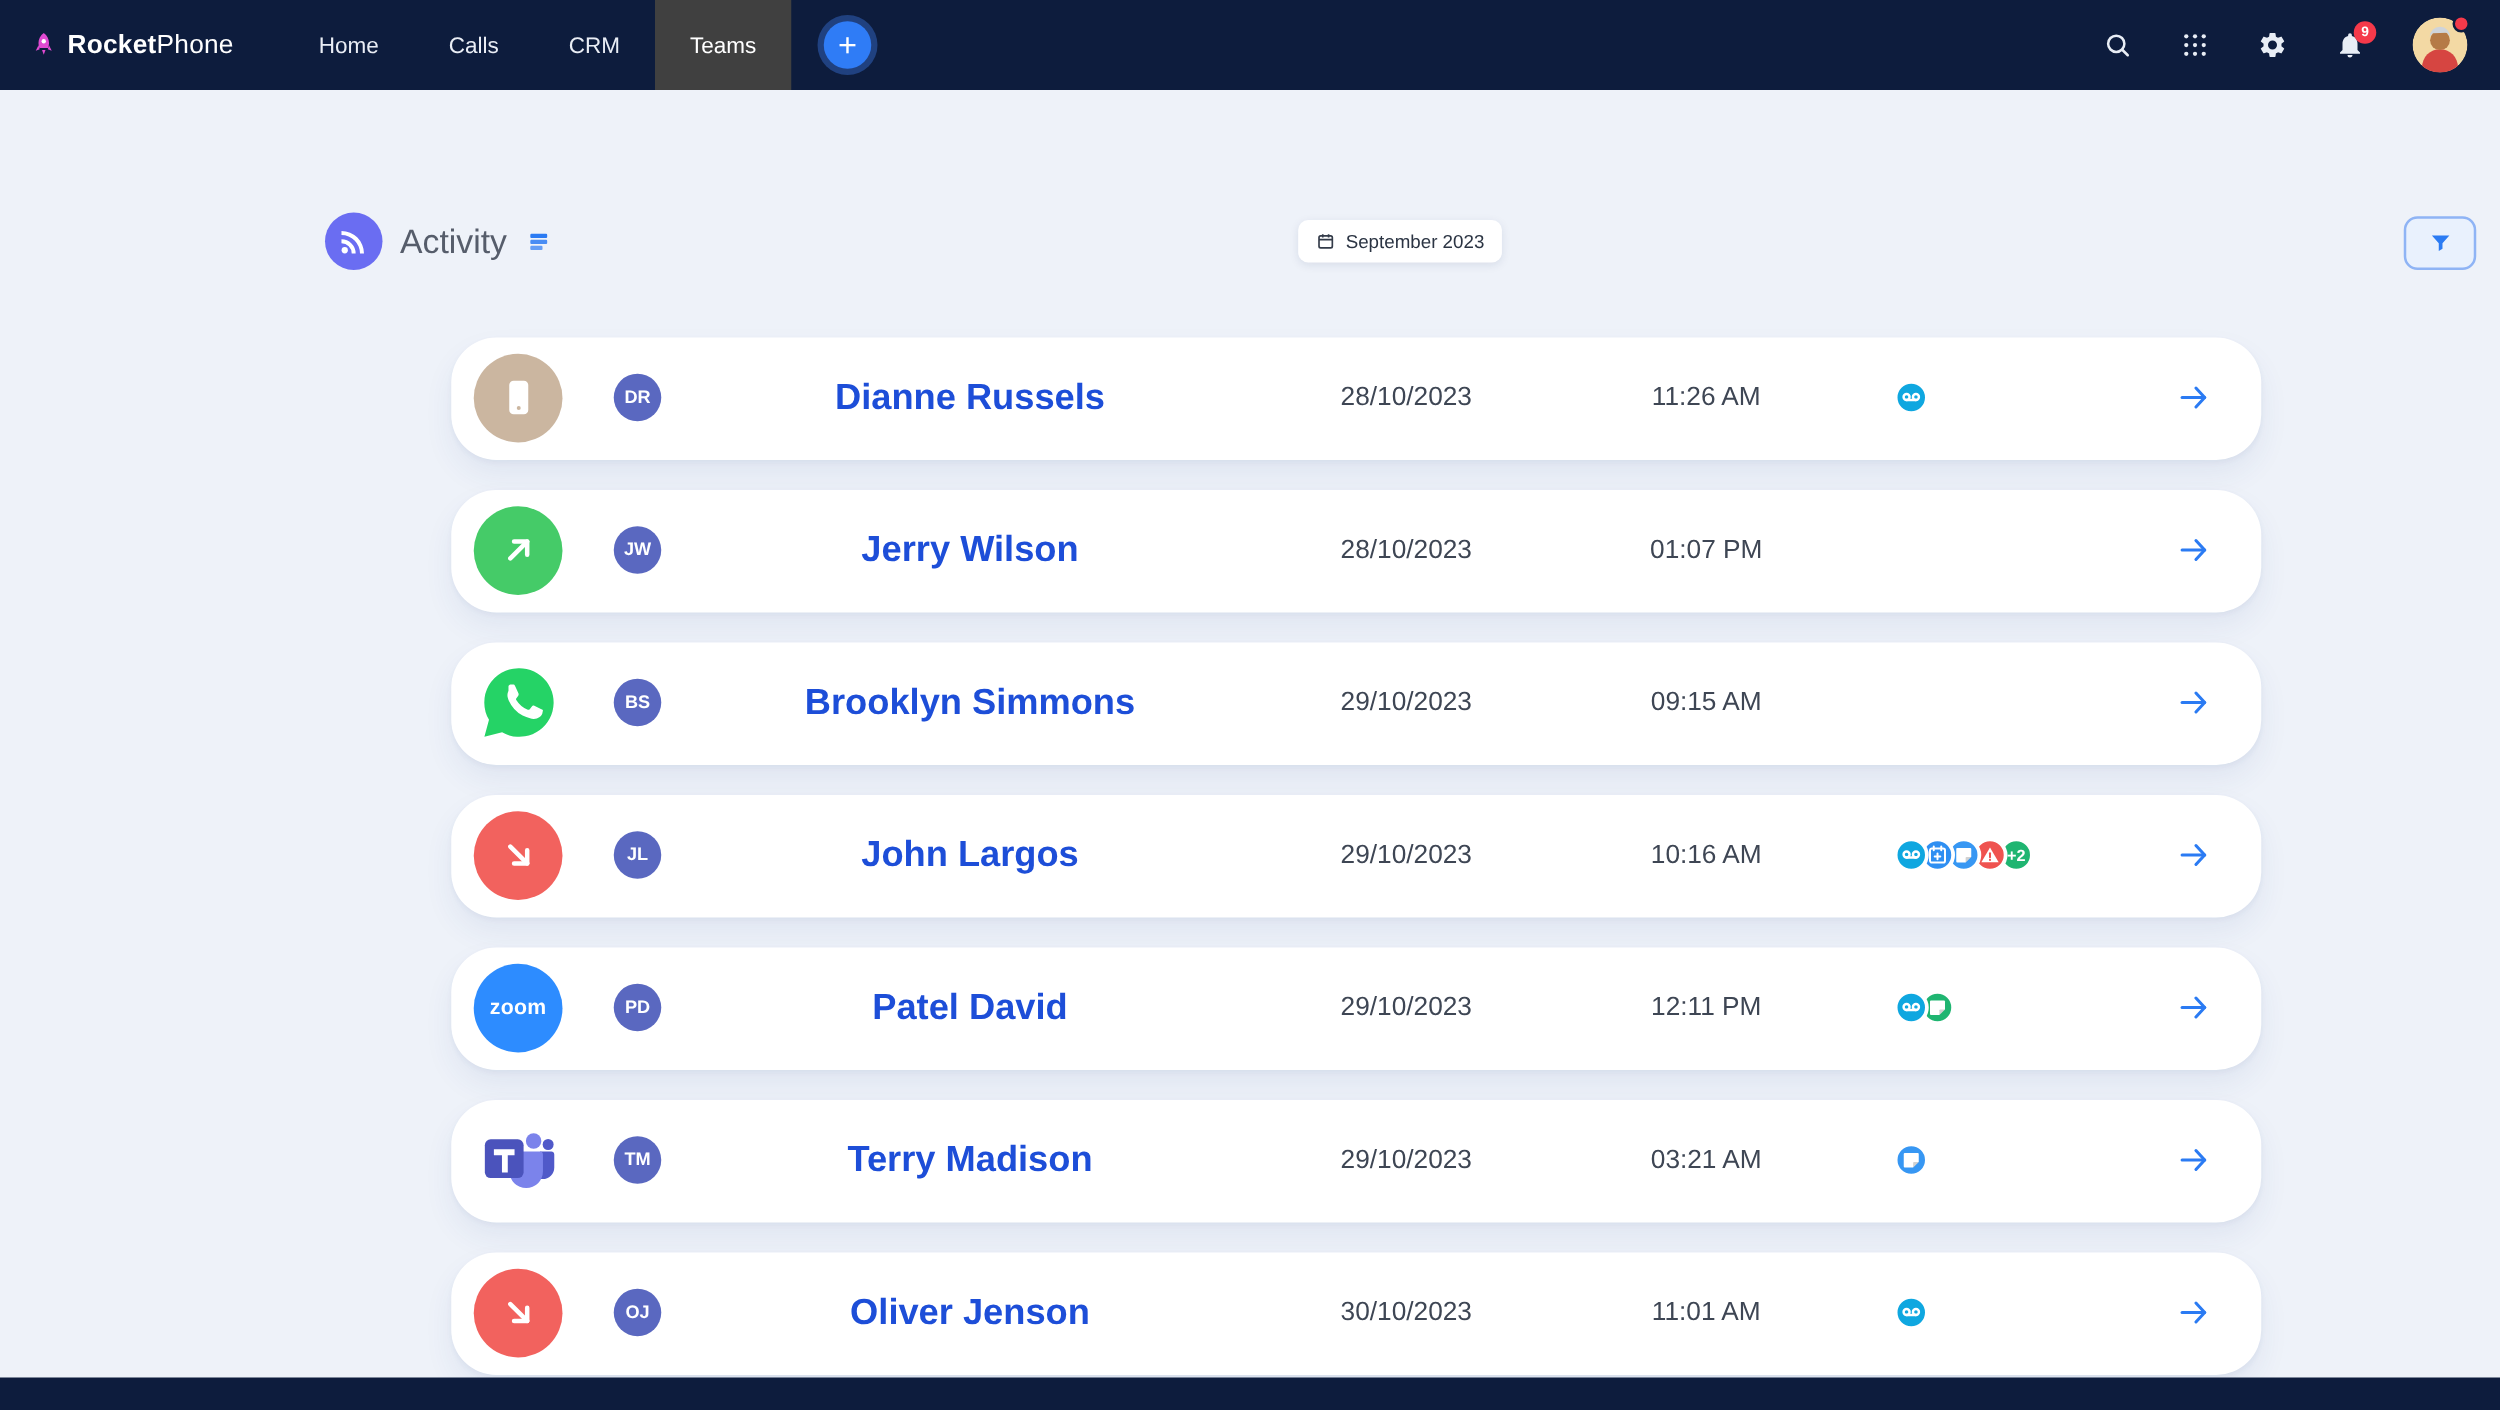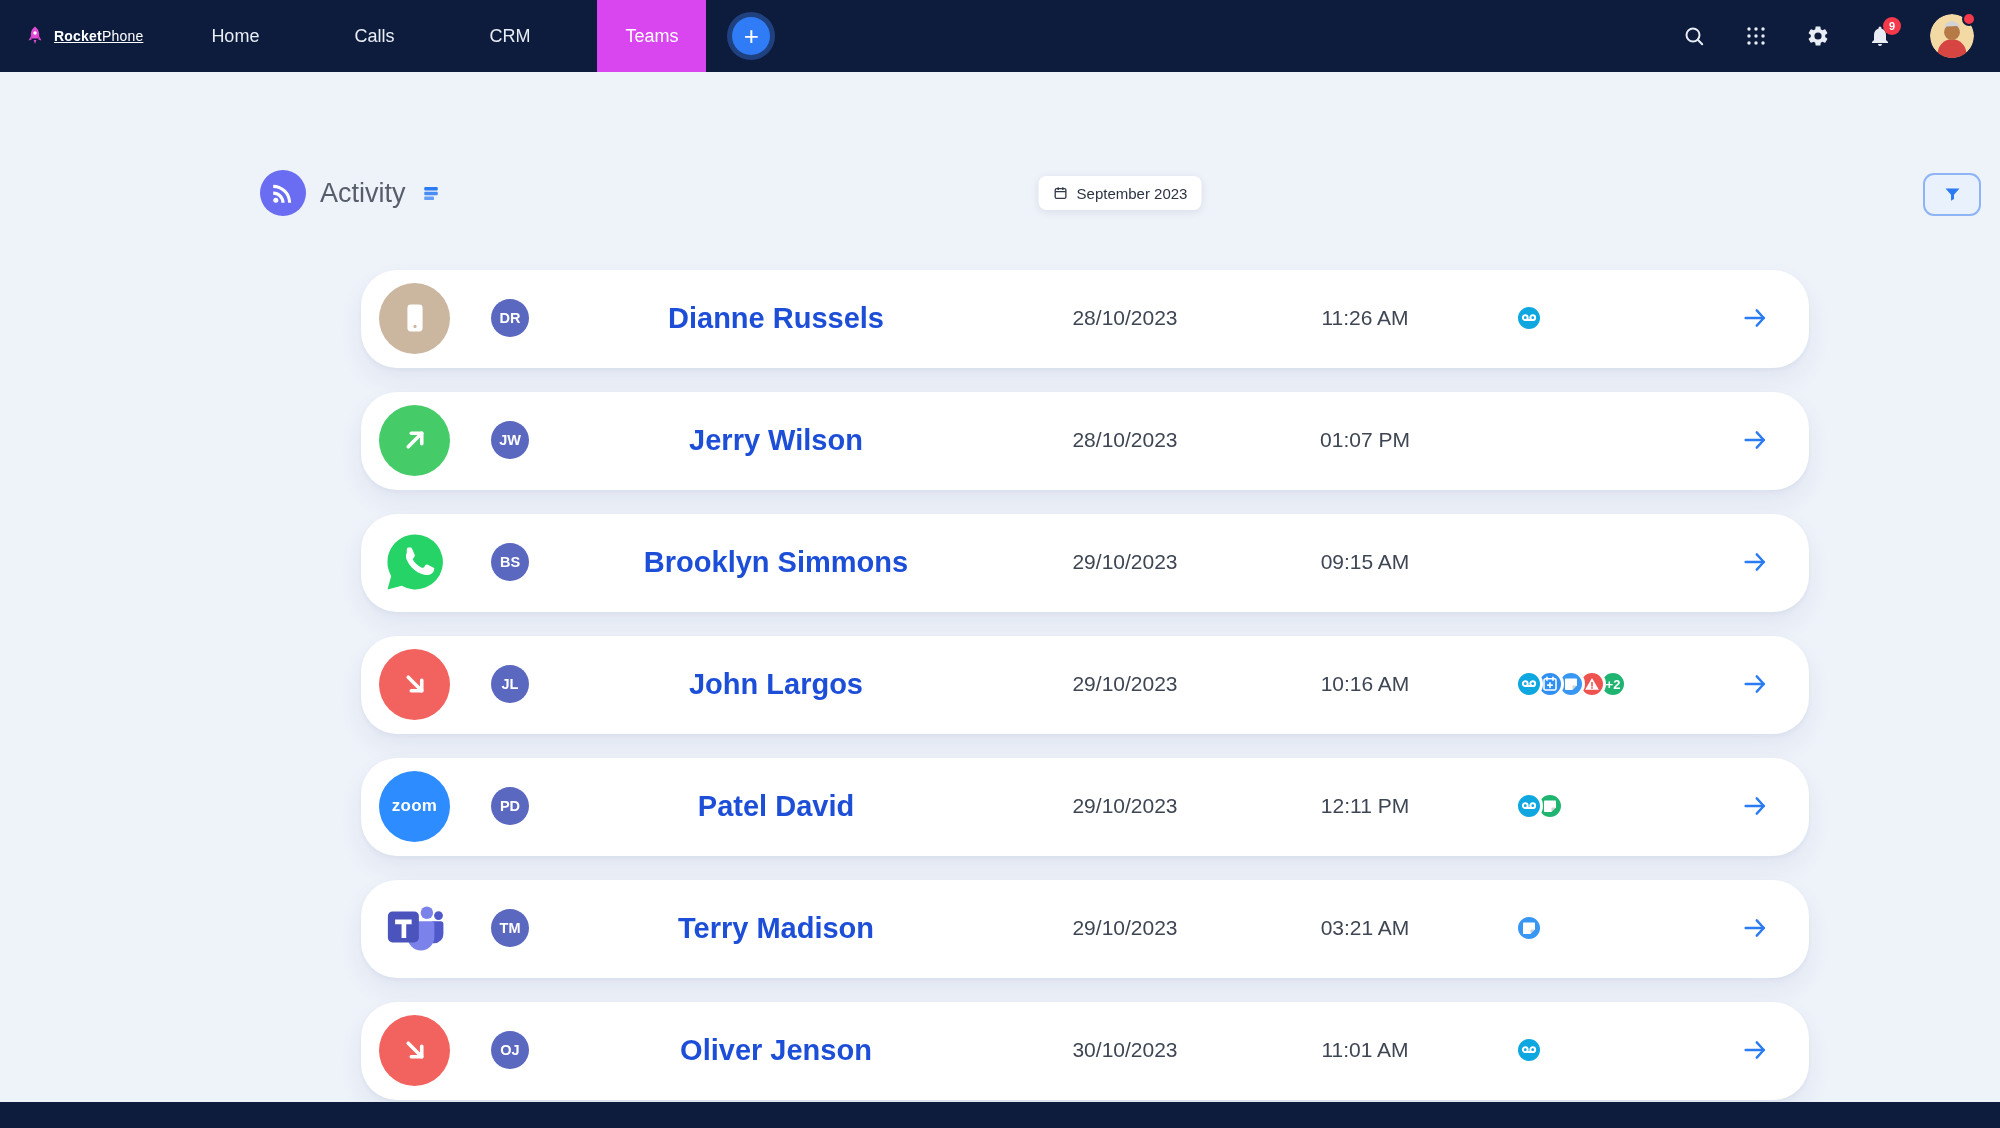--- a/index.html
+++ b/index.html
@@ -4,26 +4,26 @@
 <style>
   * { margin:0; padding:0; box-sizing:border-box; }
   html,body { width:2000px; height:1128px; overflow:hidden; }
   body { font-family:"Liberation Sans", sans-serif; background:#eef2f9; }
   .screen { position:relative; width:2000px; height:1128px; }
 
   
   .navbar { position:relative; height:72px; background:#0d1c3d; display:flex; align-items:stretch; color:#fff; }
   .brand { display:flex; align-items:center; gap:8px; padding-left:24px; }
   .brand-icon { width:22px; height:22px; display:flex; }
-  .brand-text { font-size:14px; letter-spacing:.2px; color:#fff; white-space:nowrap;text-decoration:underline; }
+  .brand-text { font-size:21px; letter-spacing:.2px; color:#fff; white-space:nowrap; }
   .brand-text b { font-weight:700; }
   .brand-text span { font-weight:400; }
-  .nav-menu { display:flex; align-items:stretch; margin-left:40px;gap:39px; }
+  .nav-menu { display:flex; align-items:stretch; margin-left:40px; }
   .nav-item { display:flex; align-items:center; padding:0 28px; font-size:18px; font-weight:500; color:#e9edf5; cursor:pointer; }
-  .nav-item.active { background:#d946ef; color:#fff; }
+  .nav-item.active { background:#404040; color:#fff; }
   .add-btn { align-self:center; margin-left:26px; width:38px; height:38px; border-radius:50%; background:#2f7cf6;
              color:#fff; font-size:26px; font-weight:400; line-height:1; display:flex; align-items:center; justify-content:center;
              box-shadow:0 0 0 5px rgba(62,126,240,.38); cursor:pointer; }
   .nav-right { margin-left:auto; display:flex; align-items:center; gap:38px; padding-right:26px; }
   .nav-icon { width:24px; height:24px; display:flex; position:relative; cursor:pointer; }
   .nav-icon svg { width:24px; height:24px; }
   .count-badge { position:absolute; top:-7px; right:-9px; min-width:18px; height:18px; padding:0 4px; border-radius:9px;
                  background:#f5394a; color:#fff; font-size:11px; font-weight:700; display:flex; align-items:center; justify-content:center; }
   .avatar-wrap { position:relative; width:44px; height:44px; cursor:pointer; }
   .avatar-wrap svg { width:44px; height:44px; border-radius:50%; display:block; }

